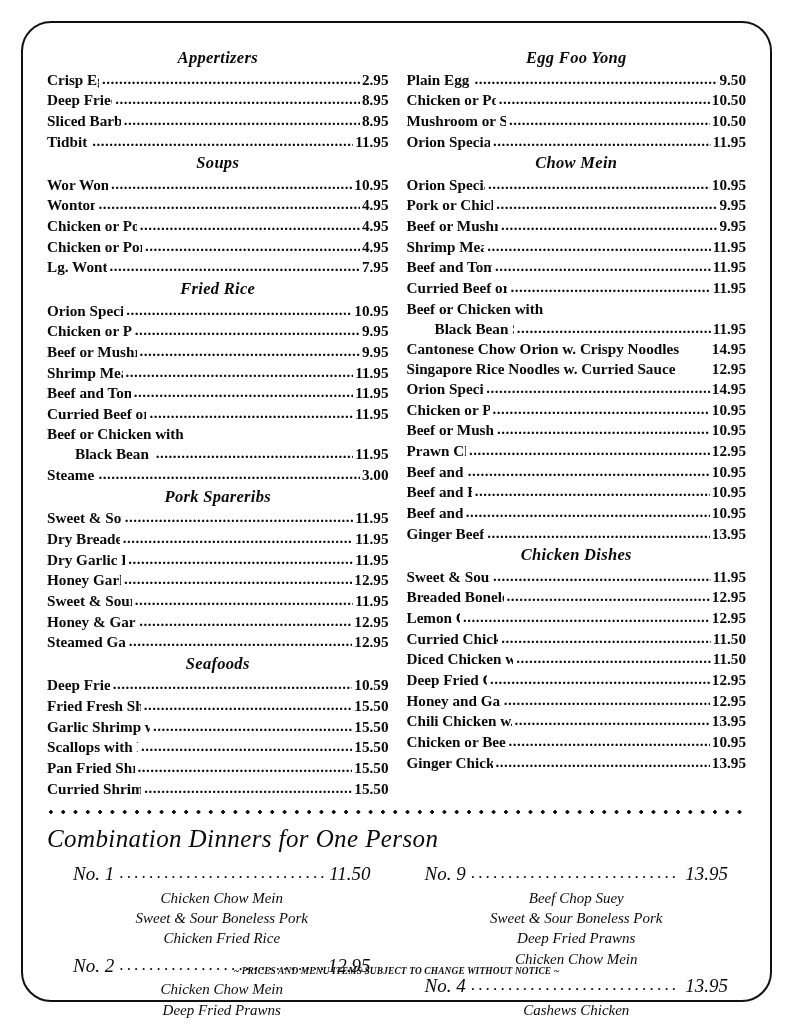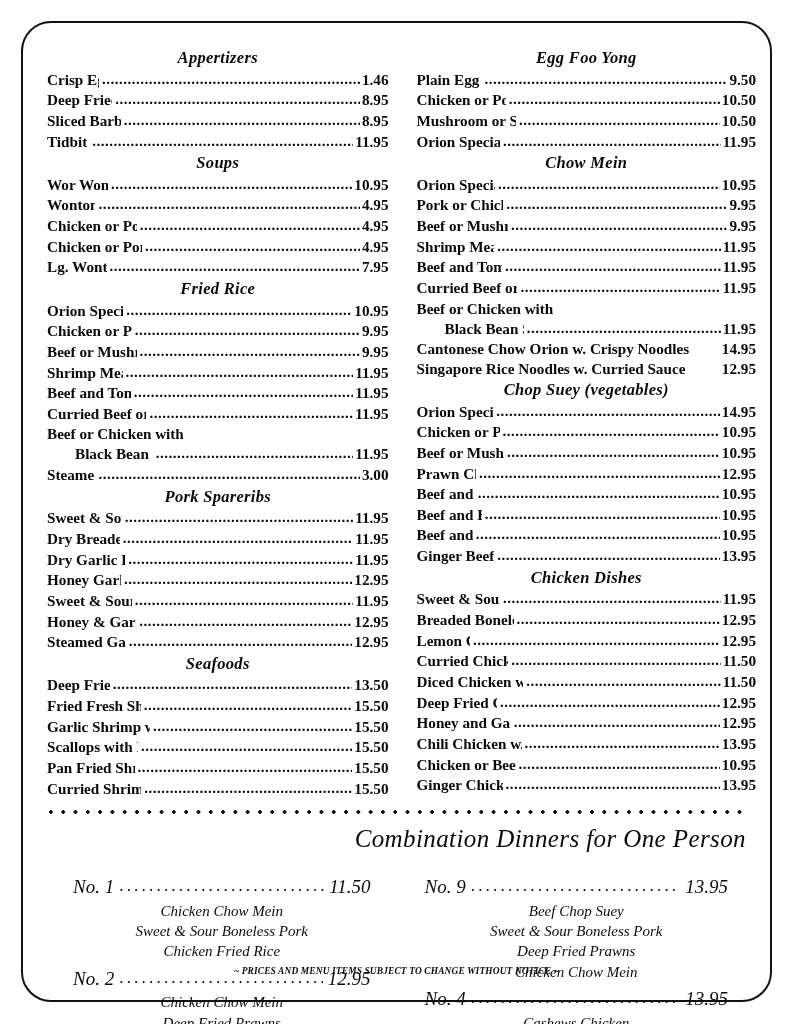--- a/index.html
+++ b/index.html
@@ -40,21 +40,21 @@
     left: 24px;
     top: 24px;
     right: 24px;
     bottom: 10px;
   }
 
   
   .columns {
     display: flex;
     align-items: flex-start;
-    gap: 10px;
+    gap: 0;
   }
   .col {
     width: 50%;
     box-sizing: border-box;
   }
   .col-left  { padding-right: 8px; }
   .col-right { padding-left: 10px; }
 
   .section-head {
     text-align: center;
@@ -111,26 +111,26 @@
     height: 10px;
     margin: 9px 2px 2px 2px;
     background-image: radial-gradient(circle at 2px 2px, #111 1.6px, rgba(0,0,0,0) 1.9px);
     background-size: 12.3px 10px;
     background-repeat: repeat-x;
     background-position: 0 2px;
   }
 
   
   .combo-title {
-    text-align: right;
+    text-align: left;
     font-style: italic;
     font-size: 25px;
     letter-spacing: 0.4px;
     font-weight: 500;
-    margin: 7px 0 17px 0;
+    margin: 7px 0 4px 0;
   }
   .combo-columns {
     display: flex;
     align-items: flex-start;
   }
   .combo-col { width: 50%; box-sizing: border-box; }
   .combo-col-left  { padding: 0 26px 0 26px; }
   .combo-col-right { padding: 0 18px 0 28px; }
 
   .combo-head {
@@ -187,21 +187,21 @@
 <div class="menu-page">
   <div class="menu-frame">
     <div class="menu-inner">
 
       <div class="columns">
         <div class="col col-left" id="col-left">
             <div class="section-head">Appertizers</div>
             <div class="dish">
               <span class="nm">Crisp Egg Roll</span>
               <span class="leader"></span>
-              <span class="pr">1.46</span>
+              <span class="pr">2.95</span>
             </div>
             <div class="dish">
               <span class="nm">Deep Fried Wonton</span>
               <span class="leader"></span>
               <span class="pr">8.95</span>
             </div>
             <div class="dish">
               <span class="nm">Sliced Barbecued Pork</span>
               <span class="leader"></span>
               <span class="pr">8.95</span>
@@ -316,21 +316,21 @@
             </div>
             <div class="dish">
               <span class="nm">Steamed Garlic Spareribs</span>
               <span class="leader"></span>
               <span class="pr">12.95</span>
             </div>
             <div class="section-head">Seafoods</div>
             <div class="dish">
               <span class="nm">Deep Fried Prawns</span>
               <span class="leader"></span>
-              <span class="pr">13.50</span>
+              <span class="pr">10.59</span>
             </div>
             <div class="dish">
               <span class="nm">Fried Fresh Shrimp with Tomato</span>
               <span class="leader"></span>
               <span class="pr">15.50</span>
             </div>
             <div class="dish">
               <span class="nm">Garlic Shrimp with Black Bean Sauce</span>
               <span class="leader"></span>
               <span class="pr">15.50</span>
@@ -417,21 +417,20 @@
             <div class="dish noleader">
               <span class="nm">Cantonese Chow Orion w. Crispy Noodles</span>
               <span class="leader"></span>
               <span class="pr">14.95</span>
             </div>
             <div class="dish noleader">
               <span class="nm">Singapore Rice Noodles w. Curried Sauce</span>
               <span class="leader"></span>
               <span class="pr">12.95</span>
             </div>
-            <div class="section-head">Chop Suey (vegetables)</div>
             <div class="dish">
               <span class="nm">Orion Special Chop Suey</span>
               <span class="leader"></span>
               <span class="pr">14.95</span>
             </div>
             <div class="dish">
               <span class="nm">Chicken or Pork Chop Suey</span>
               <span class="leader"></span>
               <span class="pr">10.95</span>
             </div>

